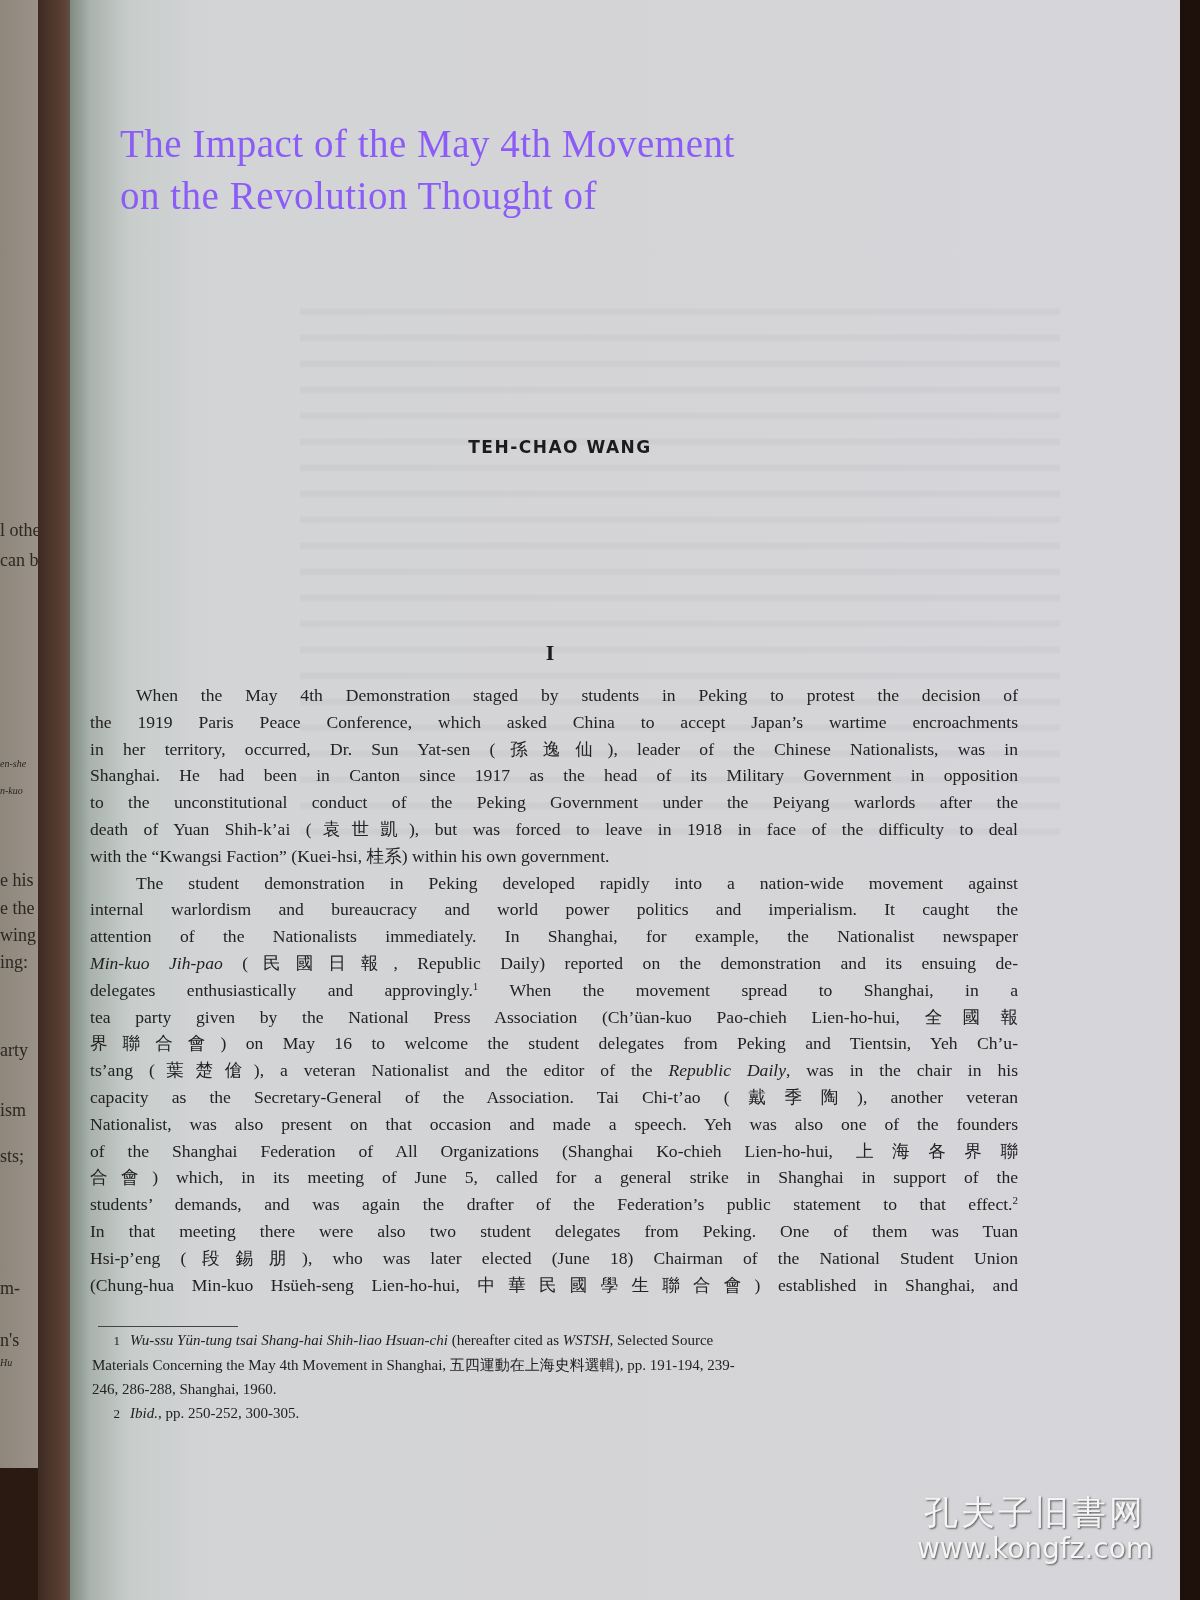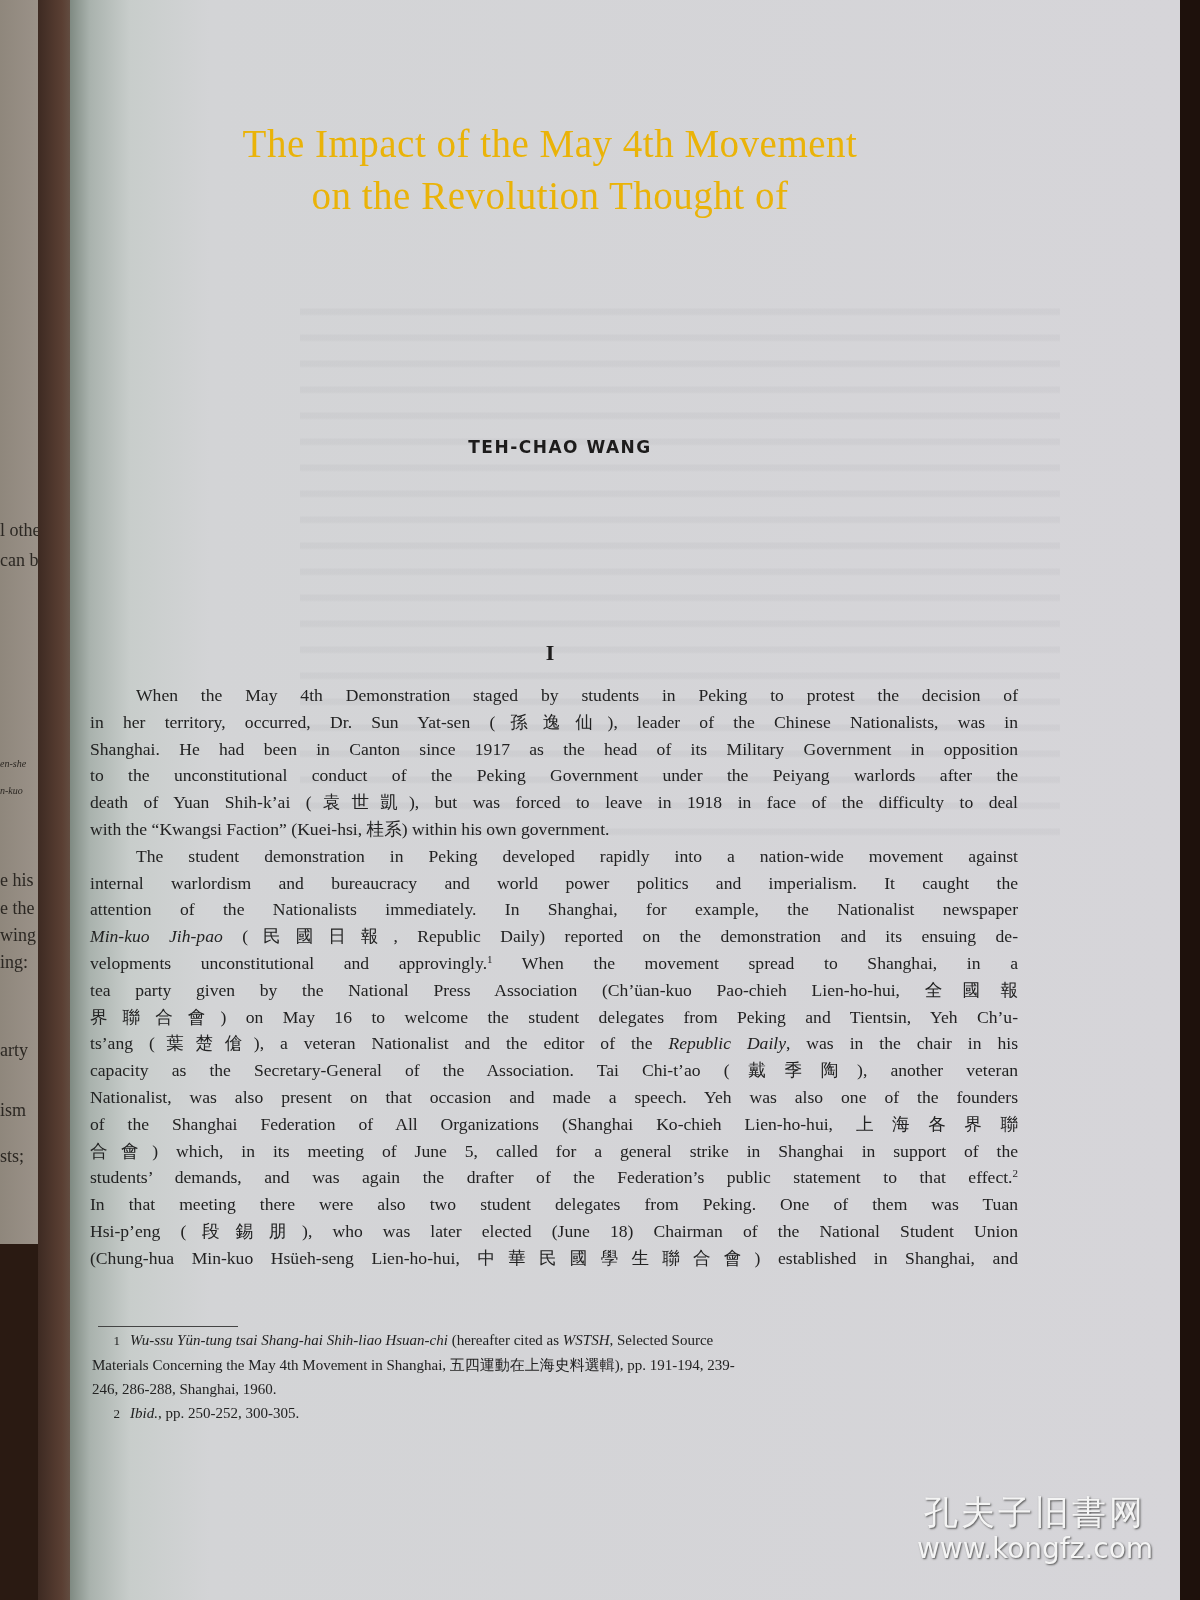--- a/index.html
+++ b/index.html
@@ -2,21 +2,21 @@
 <html><head>
 <meta charset="utf-8">
 <style>
   html, body { margin: 0; padding: 0; }
   body {
     width: 1200px; height: 1600px; position: relative; overflow: hidden;
     background: #2a1a12;
     font-family: "Liberation Serif", "DejaVu Serif", serif;
   }
   .left-page {
-    position: absolute; left: 0; top: 0; width: 40px; height: 1244px;
+    position: absolute; left: 0; top: 0; width: 40px; height: 1468px;
     background: linear-gradient(to right, #8f877c, #9b9289);
     overflow: hidden;
   }
   .left-page .frag {
     position: absolute; left: 0; color: #2b2722; font-size: 18px; white-space: nowrap;
   }
   .left-page .frag.it { font-style: italic; font-size: 10px; }
   .gutter {
     position: absolute; left: 38px; top: 0; width: 40px; height: 1600px;
     background: linear-gradient(to right, #3d2a22, #5a3f33 60%, #6a5a4e);
@@ -27,22 +27,22 @@
   }
   .right-edge {
     position: absolute; left: 1180px; top: 0; width: 20px; height: 1600px;
     background: #1e110c;
   }
   .bleed {
     position: absolute; left: 300px; top: 290px; width: 760px; height: 560px;
     background: repeating-linear-gradient(to bottom, rgba(0,0,0,0.0) 0px, rgba(0,0,0,0.0) 18px, rgba(90,90,100,0.05) 19px, rgba(90,90,100,0.05) 24px, rgba(0,0,0,0) 26px);
   }
   .title {
-    position: absolute; left: 120px; top: 118px; width: 860px; text-align: center;
-    color: #eab308; font-size: 39px; line-height: 52px; letter-spacing: 0.5px;
+    position: absolute; left: 120px; top: 118px; width: 860px; 
+    color: #8b5cf6; font-size: 39px; line-height: 52px; letter-spacing: 0.5px;
   }
   .author {
     position: absolute; left: 410px; top: 437px; width: 300px; text-align: center;
     font-family: "DejaVu Sans", "Liberation Sans", sans-serif; font-weight: bold;
     color: #1d1c1c; font-size: 17px; letter-spacing: 1.5px;
   }
   .section-num {
     position: absolute; left: 530px; top: 640px; width: 40px; text-align: center;
     color: #1d1c1c; font-size: 22px; font-weight: bold;
   }
@@ -102,32 +102,33 @@
   <div>on the Revolution Thought of</div>
 </div>
 
 <div class="author">TEH-CHAO WANG</div>
 
 <div class="section-num">I</div>
 
 <div class="body-text">
   <div>
     <span class="line" style="padding-left:46px">When the May 4th Demonstration staged by students in Peking to protest the decision of</span>
+    <span class="line">the 1919 Paris Peace Conference, which asked China to accept Japan’s wartime encroachments</span>
     <span class="line">in her territory, occurred, Dr. Sun Yat-sen (孫逸仙), leader of the Chinese Nationalists, was in</span>
     <span class="line">Shanghai.  He had been in Canton since 1917 as the head of its Military Government in opposition</span>
     <span class="line">to the unconstitutional conduct of the Peking Government under the Peiyang warlords after the</span>
     <span class="line">death of Yuan Shih-k’ai (袁世凱), but was forced to leave in 1918 in face of the difficulty to deal</span>
     <span class="line last">with the “Kwangsi Faction” (Kuei-hsi, 桂系) within his own government.</span>
   </div>
   <div>
     <span class="line" style="padding-left:46px">The student demonstration in Peking developed rapidly into a nation-wide movement against</span>
     <span class="line">internal warlordism and bureaucracy and world power politics and imperialism.  It caught the</span>
     <span class="line">attention of the Nationalists immediately.  In Shanghai, for example, the Nationalist newspaper</span>
     <span class="line"><span class="it">Min-kuo Jih-pao</span><span> (民國日報, Republic Daily) reported on the demonstration and its ensuing de-</span></span>
-    <span class="line"><span>velopments unconstitutional and approvingly.</span><sup>1</sup><span>  When the movement spread to Shanghai, in a</span></span>
+    <span class="line"><span>delegates enthusiastically and approvingly.</span><sup>1</sup><span>  When the movement spread to Shanghai, in a</span></span>
     <span class="line">tea party given by the National Press Association (Ch’üan-kuo Pao-chieh Lien-ho-hui, 全國報</span>
     <span class="line">界聯合會) on May 16 to welcome the student delegates from Peking and Tientsin, Yeh Ch’u-</span>
     <span class="line"><span>ts’ang (葉楚傖), a veteran Nationalist and the editor of the </span><span class="it">Republic Daily</span><span>, was in the chair in his</span></span>
     <span class="line">capacity as the Secretary-General of the Association.  Tai Chi-t’ao (戴季陶), another veteran</span>
     <span class="line">Nationalist, was also present on that occasion and made a speech.  Yeh was also one of the founders</span>
     <span class="line">of the Shanghai Federation of All Organizations (Shanghai Ko-chieh Lien-ho-hui, 上海各界聯</span>
     <span class="line">合會) which, in its meeting of June 5, called for a general strike in Shanghai in support of the</span>
     <span class="line"><span>students’ demands, and was again the drafter of the Federation’s public statement to that effect.</span><sup>2</sup></span>
     <span class="line">In that meeting there were also two student delegates from Peking.  One of them was Tuan</span>
     <span class="line">Hsi-p’eng (段錫朋), who was later elected (June 18) Chairman of the National Student Union</span>

